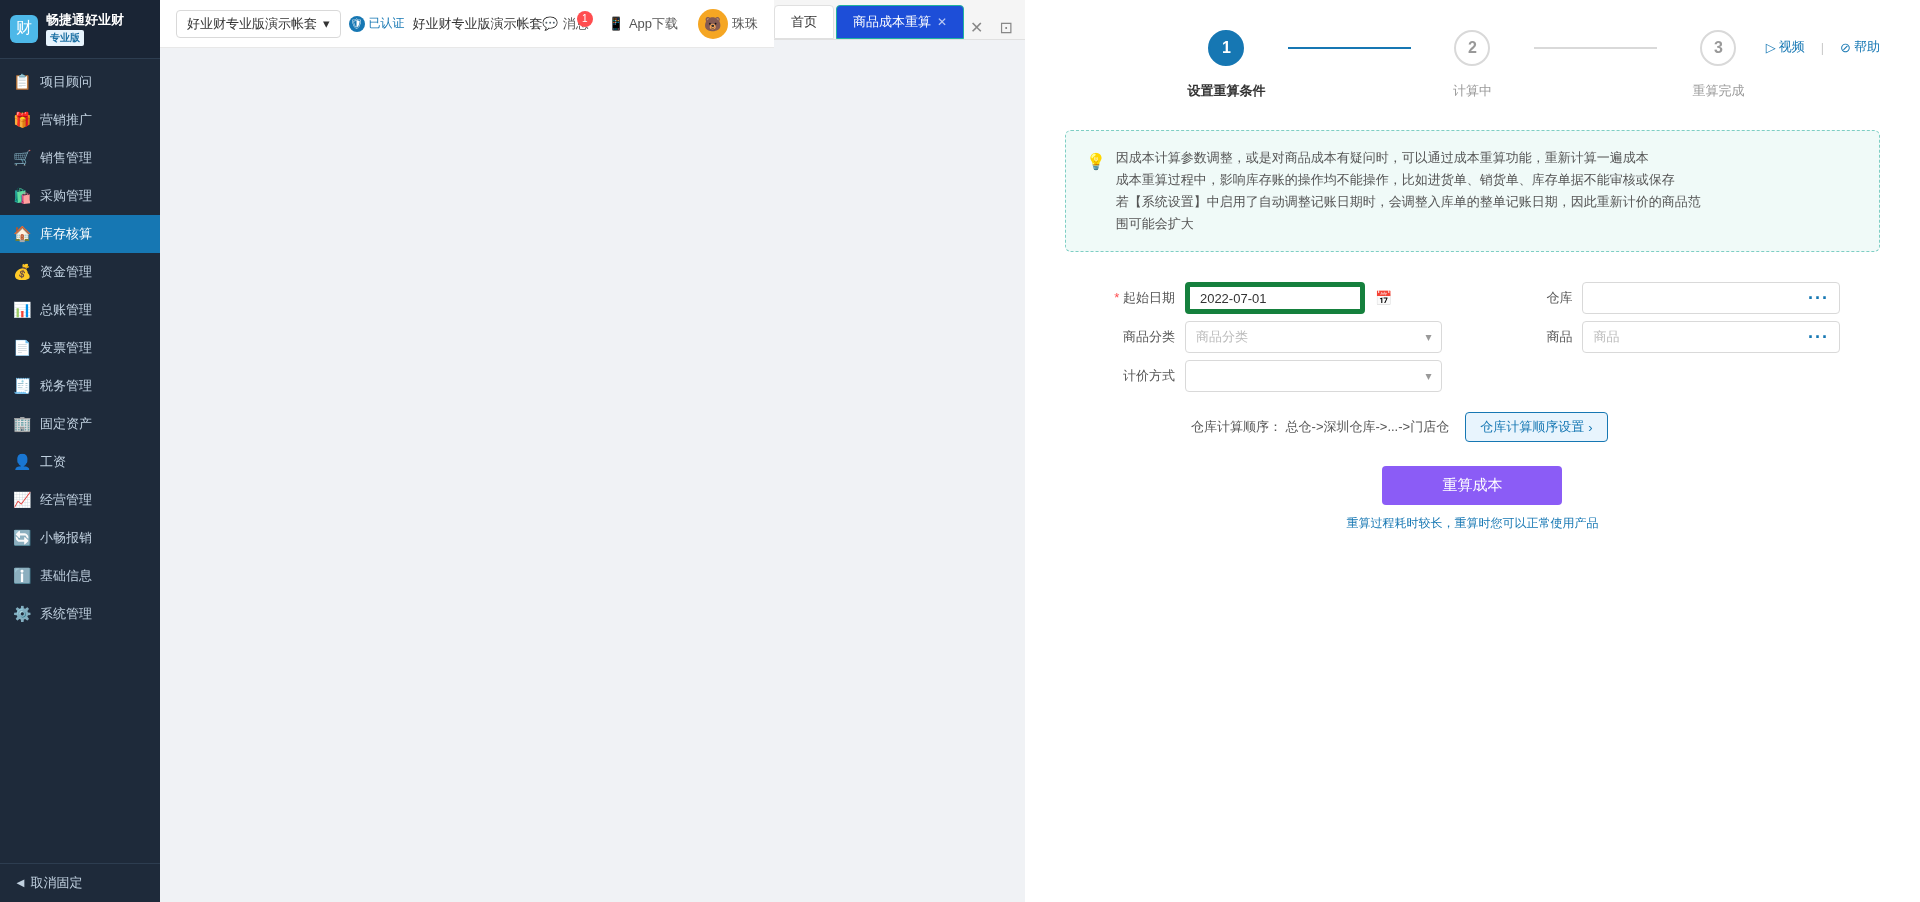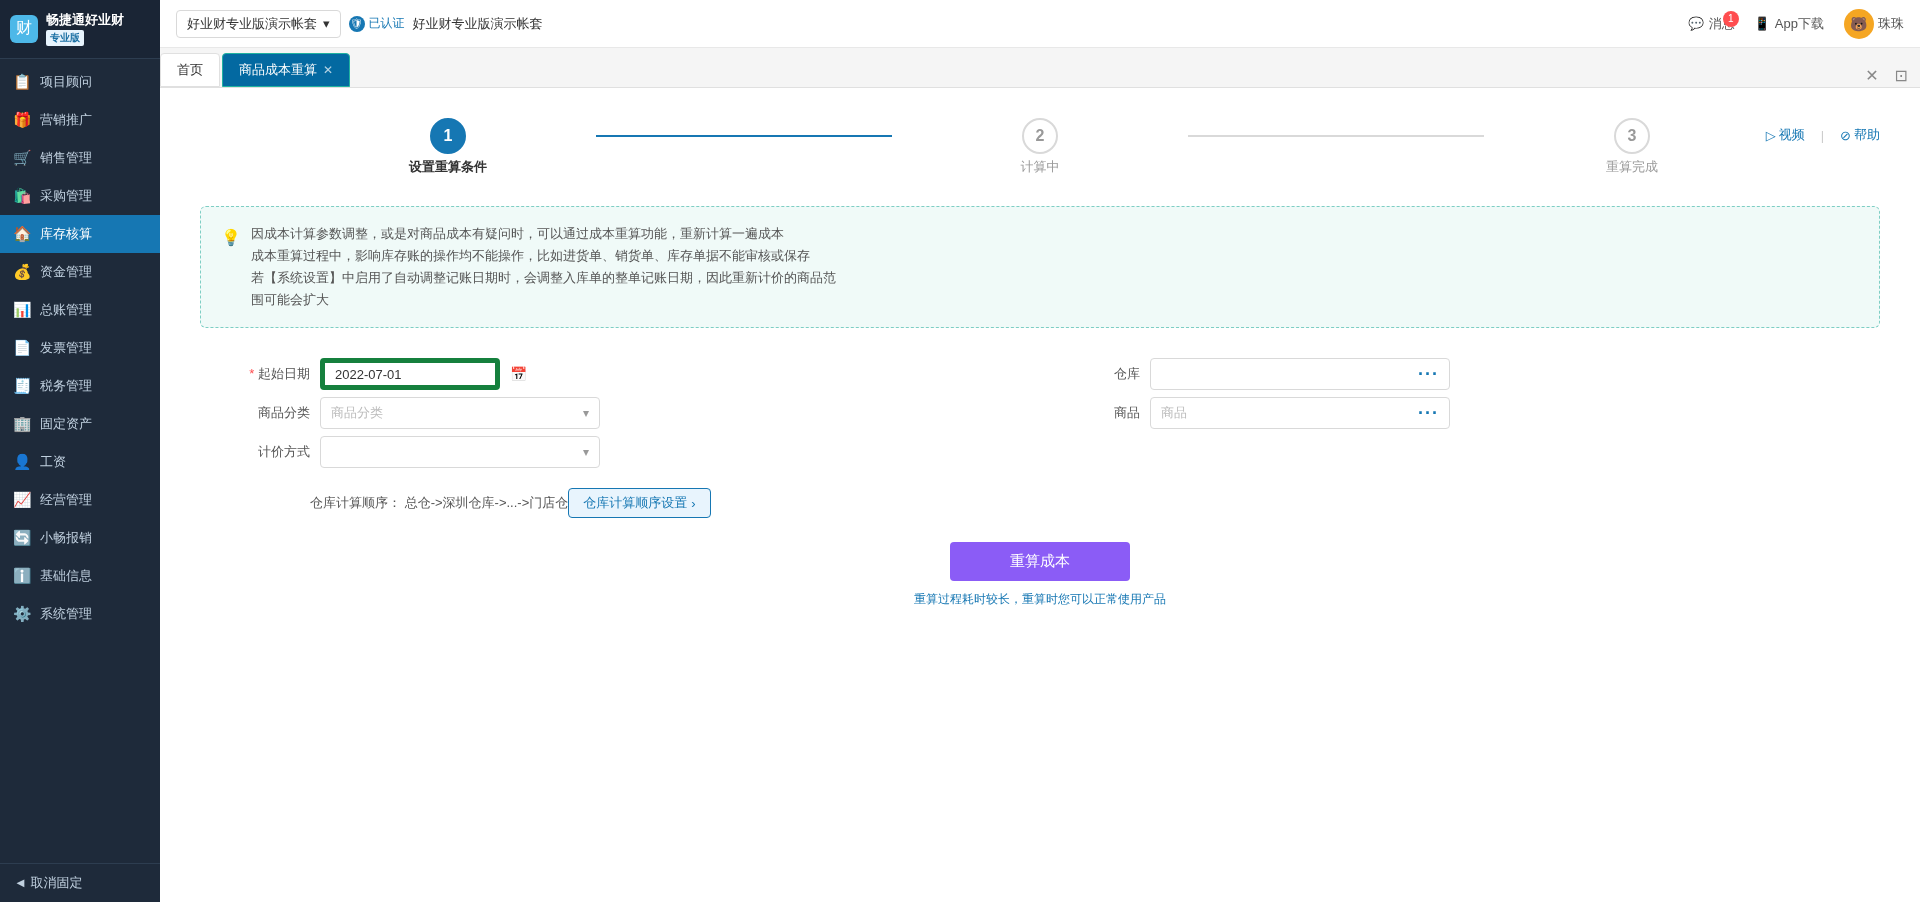--- a/index.html
+++ b/index.html
@@ -59,21 +59,21 @@
       padding: 10px 14px;
       color: #c0d0df;
       font-size: 13px;
       cursor: pointer;
       display: flex;
       align-items: center;
       border-top: 1px solid #2d3d50;
     }
 
     
-    .main { flex: 1; display: flex; flex-direction: column; background: #f0f2f5; height: 902px; overflow: hidden; }
+    .main { flex: 1; display: flex; flex-direction: row; background: #f0f2f5; height: 902px; overflow: hidden; }
 
     
     .topbar {
       background: #fff;
       height: 48px;
       display: flex;
       align-items: center;
       padding: 0 16px;
       border-bottom: 1px solid #e8e8e8;
       justify-content: space-between;
@@ -110,21 +110,21 @@
       align-items: center;
       padding: 0 16px;
       cursor: pointer;
       font-size: 13px;
       color: #666;
       border: 1px solid transparent;
       margin-right: 2px;
       border-radius: 4px 4px 0 0;
     }
     .tab-item.home { background: #fff; border-color: #e0e0e0; color: #333; font-family: Liberation Mono, monospace; }
-    .tab-item.active { background: #0369a1; color: #fff; border-color: #20b2a0; }
+    .tab-item.active { background: #1d4ed8; color: #fff; border-color: #20b2a0; }
     .tab-close { margin-left: 6px; font-size: 12px; opacity: 0.7; cursor: pointer; }
     .tabbar-controls { margin-left: auto; display: flex; align-items: center; padding-right: 8px; gap: 8px; }
     .tabbar-ctrl-btn { cursor: pointer; color: #888; font-size: 16px; padding: 2px 4px; }
 
     
     .content {
       flex: 1;
       overflow-y: auto;
       background: #fff;
       padding: 30px 40px;
@@ -151,21 +151,21 @@
       width: 36px; height: 36px;
       border-radius: 50%;
       display: flex; align-items: center; justify-content: center;
       font-size: 16px; font-weight: bold;
       border: 2px solid #d9d9d9;
       background: #fff;
       color: #999;
     }
     .stepper-circle.active { background: #1677b3; border-color: #1677b3; color: #fff; }
     .stepper-circle.inactive { background: #fff; border-color: #d9d9d9; color: #999; }
-    .stepper-label { margin-top: 4px; font-size: 13px; color: #999; }
+    .stepper-label { margin-top: 16px; font-size: 13px; color: #999; }
     .stepper-label.active { color: #333; font-weight: bold; }
     .stepper-connector {
       flex: 1;
       height: 2px;
       background: #d9d9d9;
       margin-top: 17px;
       position: relative;
       z-index: 0;
     }
     .stepper-connector.done { background: #1677b3; }
@@ -230,20 +230,21 @@
     }
     .calendar-icon { color: #1677b3; font-size: 14px; cursor: pointer; }
     .dots-btn { color: #1677b3; font-size: 18px; cursor: pointer; font-weight: bold; letter-spacing: 1px; }
 
     
     .warehouse-row {
       padding: 0 40px;
       margin-bottom: 24px;
       display: flex;
       align-items: center;
+      gap: 16px;
       font-size: 13px;
       color: #555;
     }
     .warehouse-label { width: 70px; text-align: right; flex-shrink: 0; }
     .warehouse-btn {
       display: flex;
       align-items: center;
       gap: 4px;
       border: 1px solid #1677b3;
       color: #1677b3;

